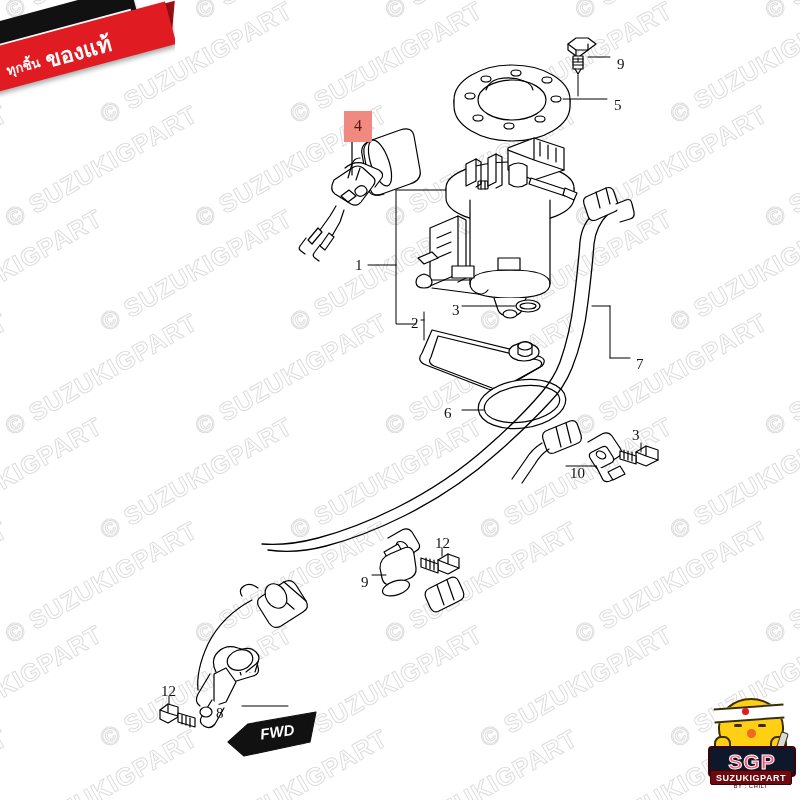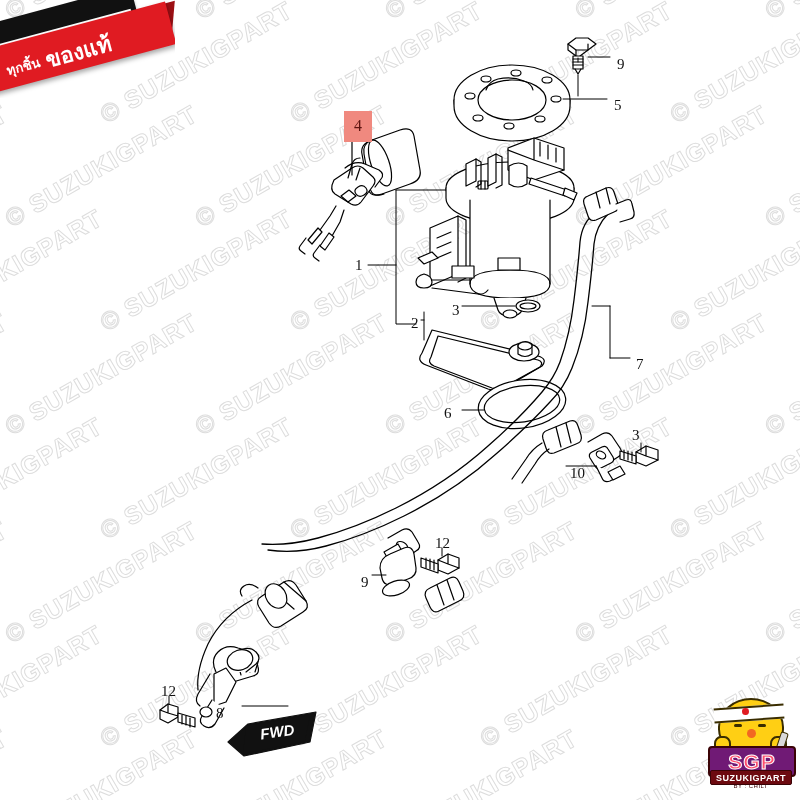--- a/index.html
+++ b/index.html
@@ -117,21 +117,21 @@
   .sgp .eye{position:absolute;width:8px;height:3px;background:#3a2d00;border-radius:2px;top:28px;}
   .sgp .eye.l{left:28px;}
   .sgp .eye.r{left:52px;}
   .sgp .beak{position:absolute;left:41px;top:33px;width:9px;height:9px;background:#f26722;border-radius:50%;}
   .sgp .wing{position:absolute;top:40px;width:13px;height:15px;background:#ffcf14;border:2px solid #3a2d00;border-radius:40%;}
   .sgp .wing.l{left:8px;}
   .sgp .wing.r{left:64px;}
   .sgp .wrench{position:absolute;left:72px;top:36px;width:6px;height:18px;background:#d9d9d9;border:1px solid #3a2d00;border-radius:2px;transform:rotate(18deg);}
   .sgp .banner{
     position:absolute;left:2px;top:50px;width:84px;height:27px;
-    background:#701a75;border:2px solid #3a0306;border-radius:4px;
+    background:#0f172a;border:2px solid #3a0306;border-radius:4px;
     display:flex;align-items:center;justify-content:center;
   }
   .sgp .sgp-text{
     font-family:"Liberation Sans", sans-serif;font-weight:700;font-size:21px;
     color:#ff4d6d;-webkit-text-stroke:1px #fff;letter-spacing:1px;
   }
   .sgp .strip{
     position:absolute;left:4px;top:74px;width:80px;height:13px;
     background:#6d0a10;border:1px solid #3a0306;border-radius:2px;
     display:flex;align-items:center;justify-content:center;

